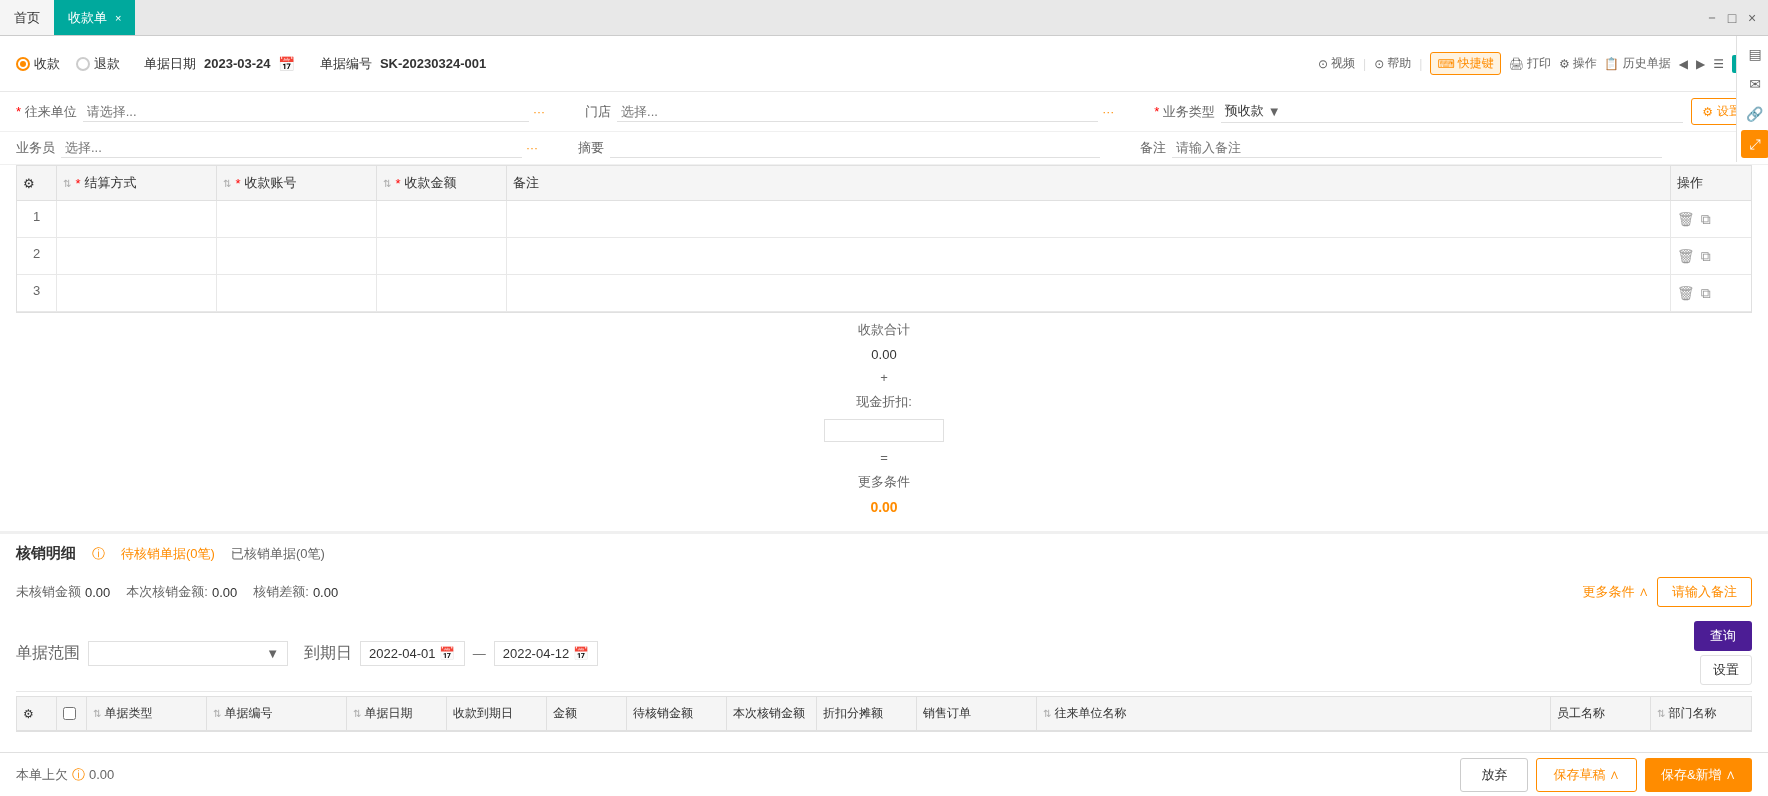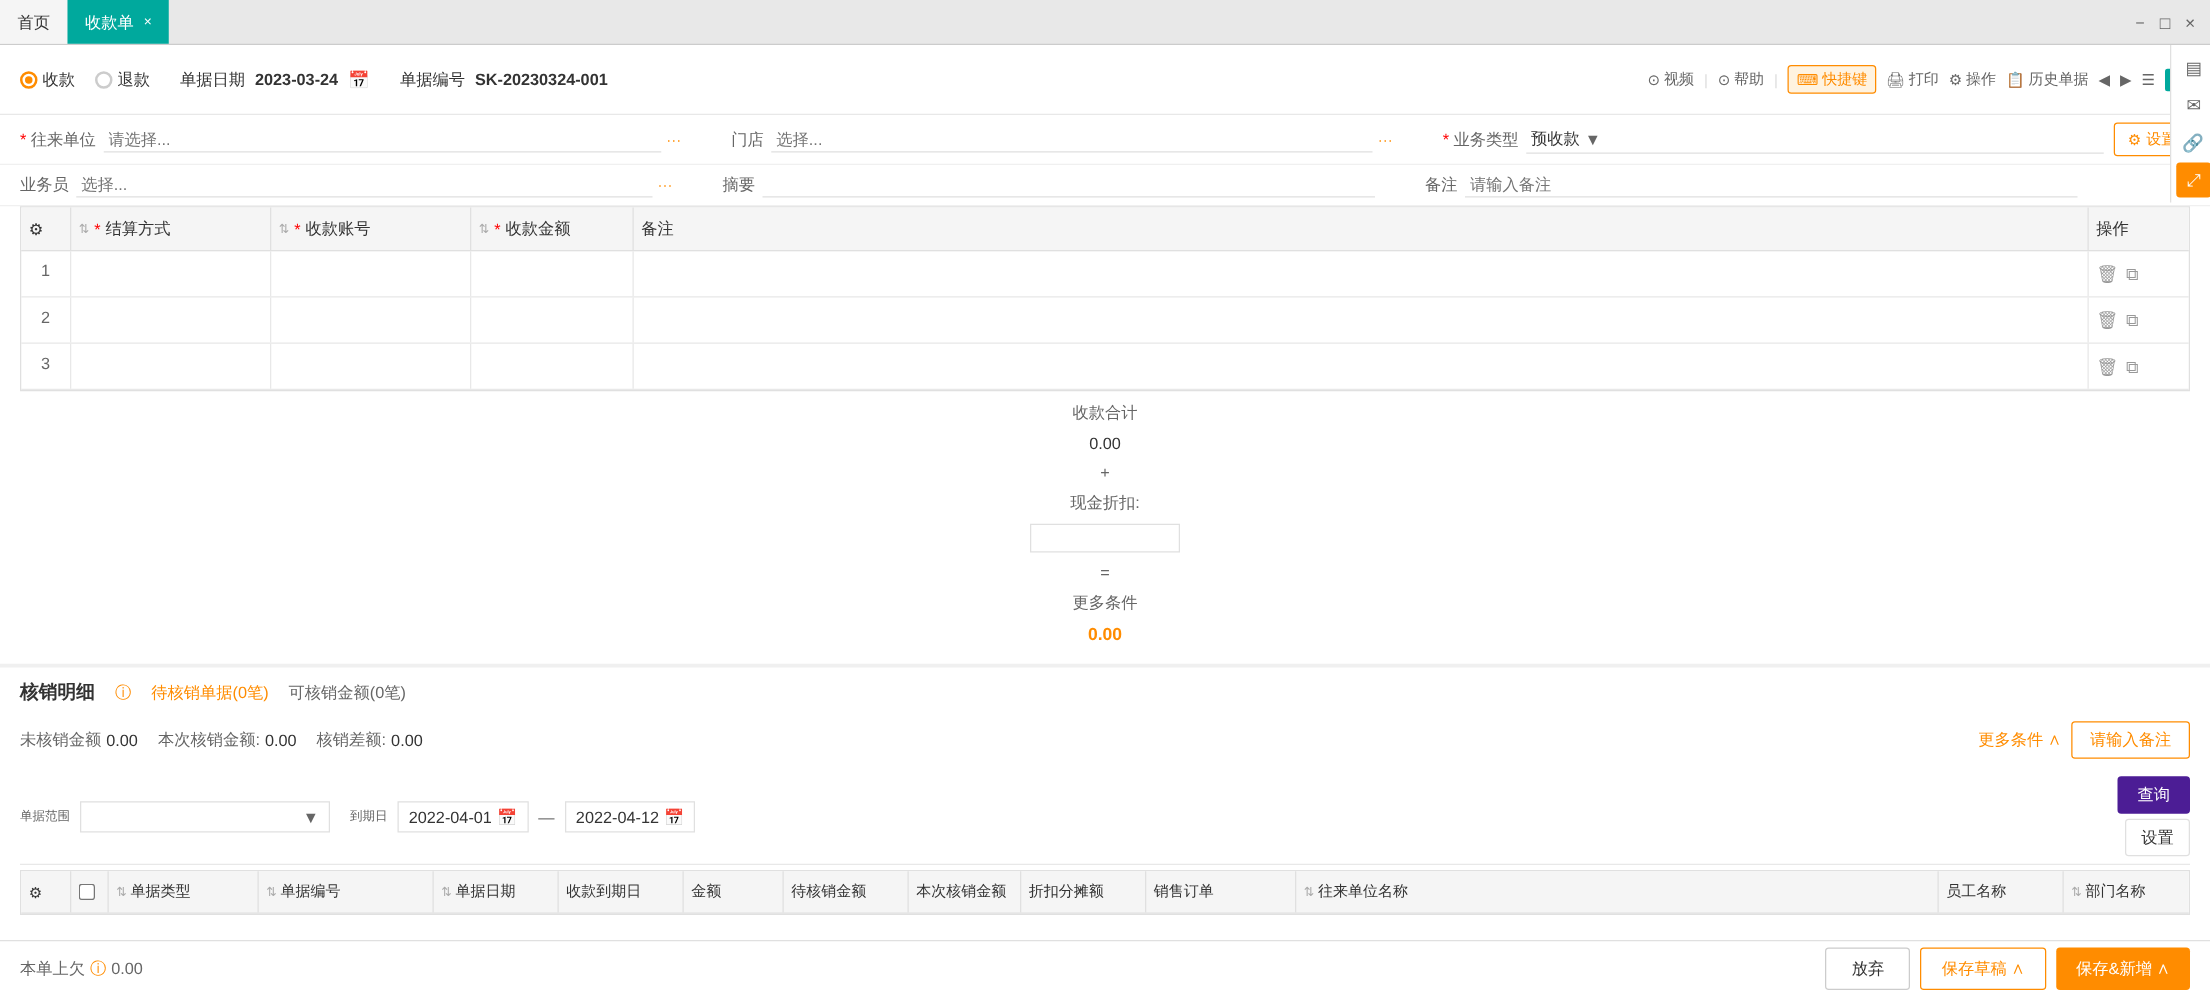--- a/index.html
+++ b/index.html
@@ -78,21 +78,21 @@
     .verify-tab.inactive { color: #666; }
 
     .verify-stats { display: flex; align-items: center; gap: 16px; padding: 4px 0; font-size: 13px; color: #666; }
     .stat-item { display: flex; align-items: center; gap: 4px; }
     .stat-value { color: #333; }
 
     .verify-filter { display: flex; align-items: center; justify-content: flex-end; gap: 8px; padding: 4px 0; }
     .filter-link { color: #ff8c00; font-size: 13px; cursor: pointer; display: flex; align-items: center; gap: 4px; margin-left: 32px; }
     .auto-btn { background: #fff; border: 1px solid #ff8c00; color: #ff8c00; padding: 5px 14px; border-radius: 3px; cursor: pointer; font-size: 13px; }
     .filter-group { display: flex; align-items: center; gap: 8px; }
-    .filter-label { color: #666; font-size: 10px; }
+    .filter-label { color: #666; font-size: 16px; }
     .filter-select { display: flex; align-items: center; border: 1px solid #e0e0e0; padding: 4px 8px; min-width: 140px; cursor: pointer; background: #fff; }
     .filter-select .chevron { margin-left: auto; color: #666; }
     .filter-date { display: flex; align-items: center; gap: 4px; border: 1px solid #e0e0e0; padding: 4px 8px; background: #fff; }
     .date-dash { color: #666; }
     .query-btn { background: #4c1d95; color: #fff; border: none; padding: 6px 16px; border-radius: 3px; cursor: pointer; font-size: 13px; }
     .setting-btn-sm { background: #fff; border: 1px solid #e0e0e0; color: #333; padding: 5px 12px; border-radius: 3px; cursor: pointer; font-size: 13px; }
 
     
     .bottom-table { border: 1px solid #e0e0e0; margin-top: 4px; }
     .bottom-table-header { display: grid; background: #f5f5f5; border-bottom: 1px solid #e0e0e0; }
@@ -287,21 +287,21 @@
   </div>
 
   <div class="verify-section">
     <div class="verify-header">
       <span class="verify-title">核销明细</span>
       <span style="color:#ff8c00;font-size:13px;cursor:pointer;">ⓘ</span>
       <div class="verify-tab active">
         <span>待核销单据(0笔)</span>
       </div>
       <div class="verify-tab inactive">
-        <span>可核销金额(0笔)</span>
+        <span>已核销单据(0笔)</span>
       </div>
     </div>
 
     <div style="display:flex; align-items:center; justify-content:space-between; padding: 4px 0;">
       <div class="verify-stats">
         <div class="stat-item">
           <span class="summary-label">未核销金额</span>
           <span class="stat-value">0.00</span>
         </div>
         <div class="stat-item">

